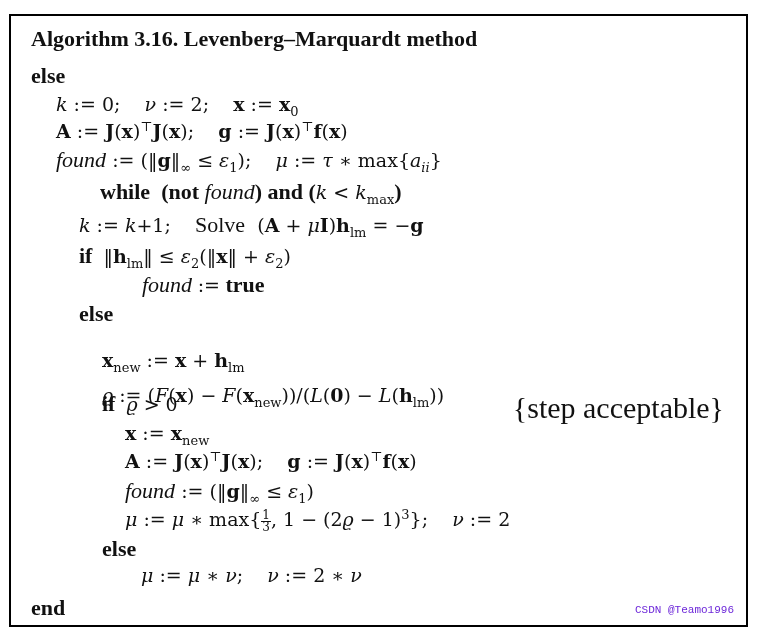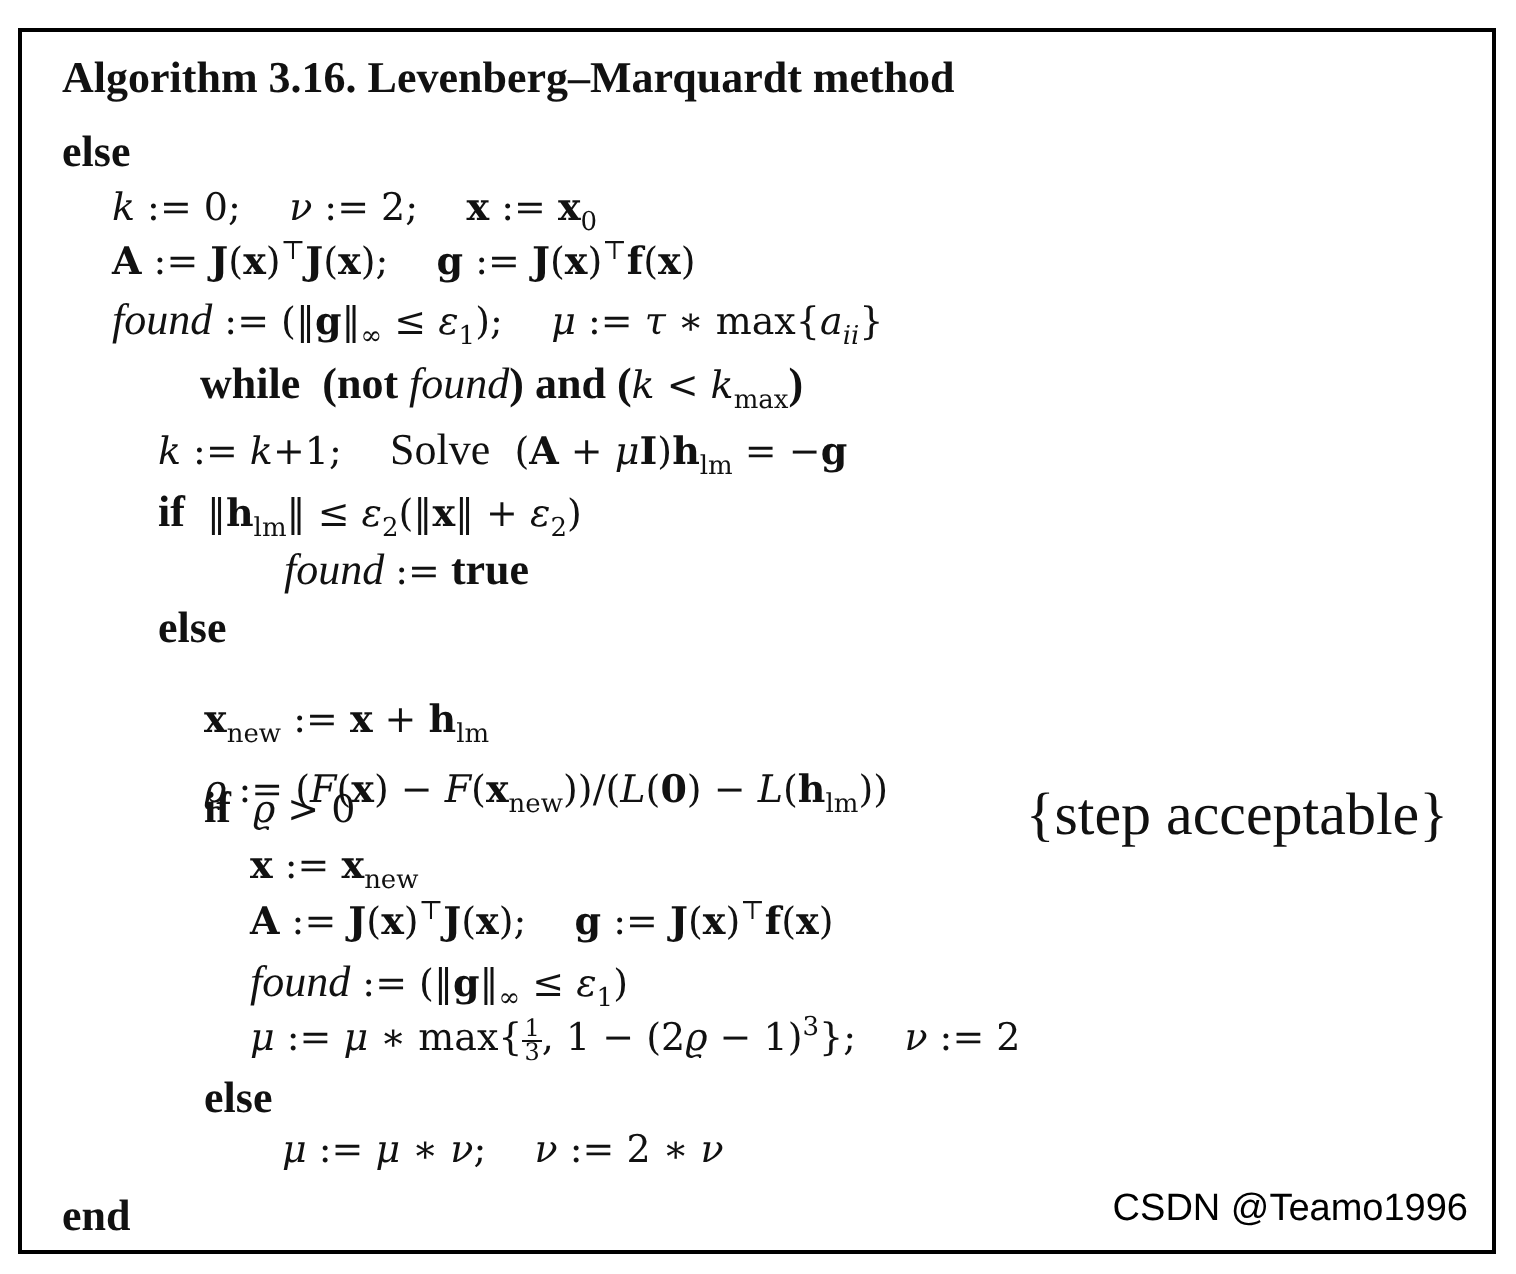--- a/index.html
+++ b/index.html
@@ -12,22 +12,22 @@
   .kw { font-weight:bold; }
   .it { font-style:italic; }
   .b { font-weight:bold; font-style:normal; }
   .m { font-family:"DejaVu Serif","Liberation Serif",serif; font-size:19px; }
   .mi { font-style:italic; }
   sub, sup { font-size:13px; line-height:0; }
   .frac { display:inline-block; vertical-align:middle; text-align:center; font-size:12px; line-height:11px; }
   .frac span { display:block; }
   .frac .num { border-bottom:1px solid #111; padding:0 1px; }
   .comment { position:absolute; right:22px; font-size:30px; }
-  .watermark { position:absolute; right:12px; bottom:9px; font-family:Liberation Sans, sans-serif;
-               font-size:19px; color:#000000; }
+  .watermark { position:absolute; right:12px; bottom:9px; font-family:Liberation Mono, monospace;
+               font-size:11px; color:#6d28d9; }
 </style>
 </head>
 <body>
 
 <div class="box">
 
   <div class="line title" style="left:20px;top:10px;">Algorithm 3.16.  Levenberg–Marquardt method</div>
 
   <div class="line kw" style="left:20px;top:47px;">else</div>
 

